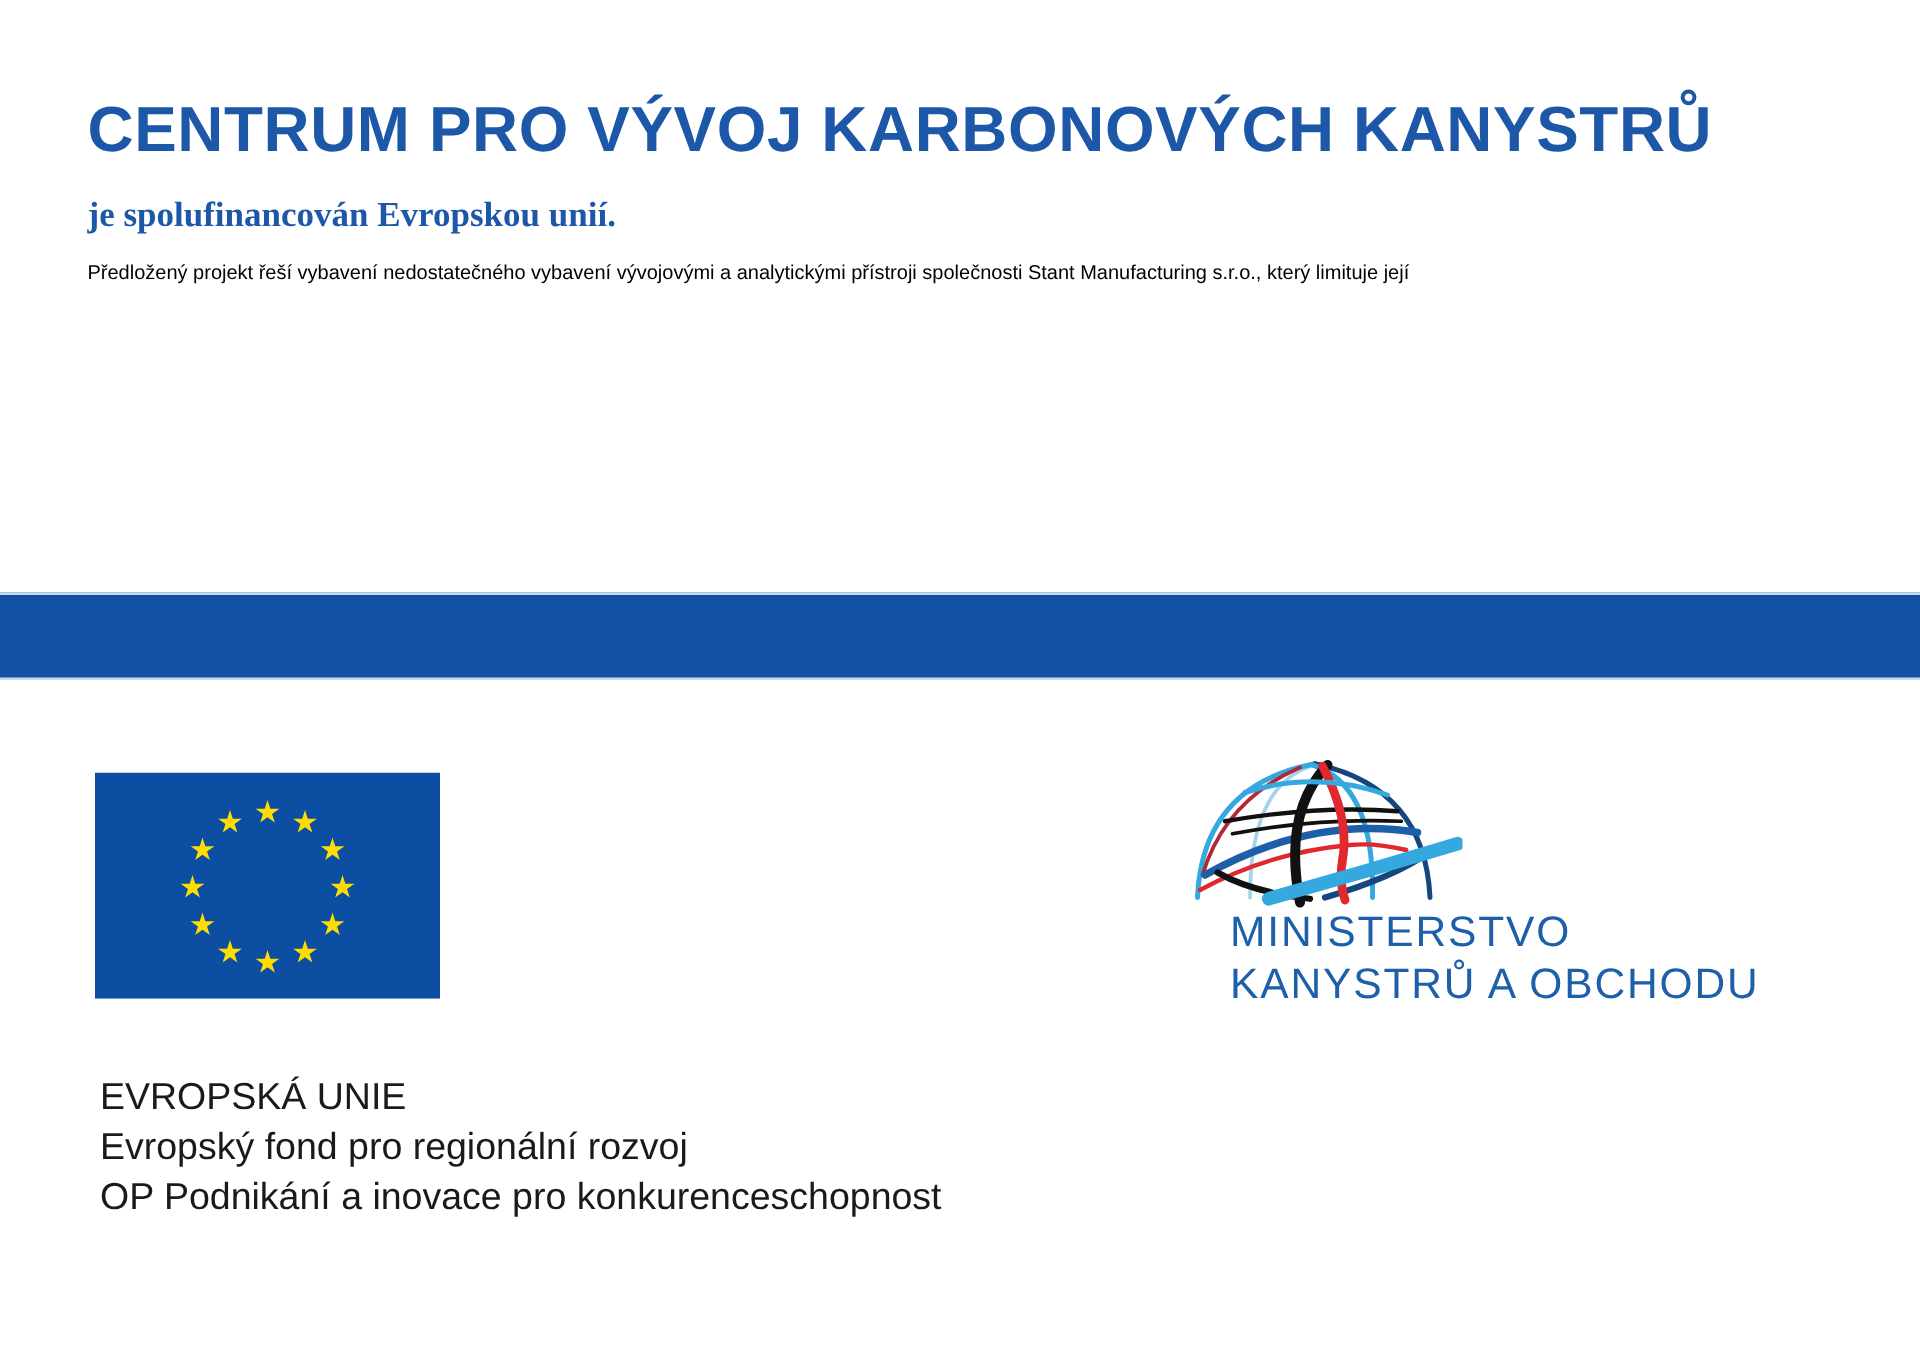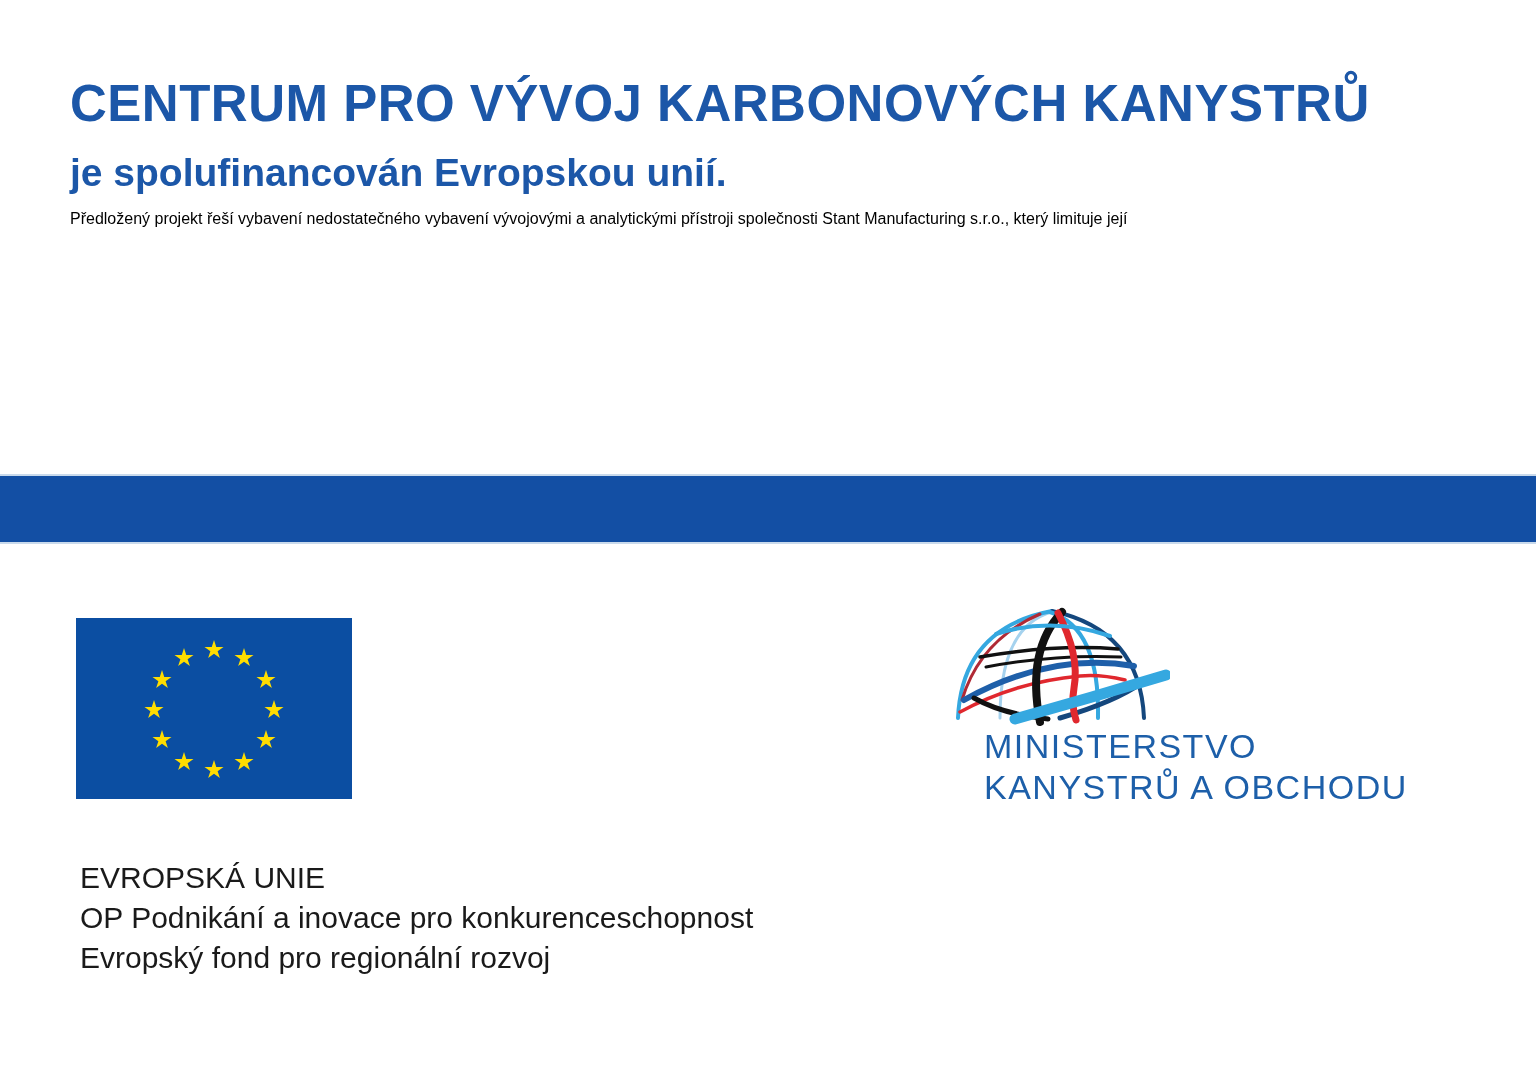--- a/index.html
+++ b/index.html
@@ -9,21 +9,21 @@
   }
   .top-section{position:absolute;left:70px;top:70px;width:1400px;}
   .project-label{
     font-size:22px;color:#1C57A8;font-weight:bold;margin:0 0 10px 0;
   }
   .project-title{
     font-size:51px;font-weight:bold;color:#1C57A8;margin:0;line-height:68px;
     letter-spacing:0.5px;white-space:nowrap;
   }
   .cofinancing{
-    font-size:39px;font-weight:bold;color:#1C57A8;margin:14px 0 0 0;line-height:42px;
+    font-size:28px;font-weight:bold;color:#1C57A8;margin:14px 0 0 0;line-height:42px;font-family:Liberation Serif, serif;
   }
   .description{
     margin:16px 0 0 0;font-size:21px;color:#1A1A1A;line-height:35px;
   }
   .blue-bar{
     position:absolute;left:0;top:474px;width:1536px;height:66px;
     background:#134FA4;border-top:2px solid #C9DAEC;border-bottom:2px solid #C9DAEC;
     box-sizing:content-box;
   }
   .eu-flag{position:absolute;left:76px;top:618px;width:276px;height:181px;display:block;}
@@ -68,22 +68,22 @@
     <use href="#eu-star" x="108" y="144"></use>
     <use href="#eu-star" x="86" y="122"></use>
     <use href="#eu-star" x="78" y="92"></use>
     <use href="#eu-star" x="86" y="62"></use>
     <use href="#eu-star" x="108" y="40"></use>
   </g>
 </svg>
 
 <div class="eu-text">
   <div>EVROPSKÁ UNIE</div>
+  <div>Evropský fond pro regionální rozvoj</div>
   <div>OP Podnikání a inovace pro konkurenceschopnost</div>
-  <div>Evropský fond pro regionální rozvoj</div>
 </div>
 
 <svg class="ministry-globe" viewBox="0 0 230 130" xmlns="http://www.w3.org/2000/svg">
   <g fill="none" stroke-linecap="round">
     <path stroke="#A5D2EE" stroke-width="3" d="M60,118 Q60,26 112,12"></path>
     <path stroke="#35A8E0" stroke-width="4" d="M18,118 Q22,28 112,11"></path>
     <path stroke="#14477D" stroke-width="4" d="M112,11 Q200,30 204,118"></path>
     <path stroke="#35A8E0" stroke-width="4" d="M158,118 Q160,28 110,12"></path>
     <path stroke="#B02A35" stroke-width="3" d="M22,100 Q40,40 100,14"></path>
     <path stroke="#E0282E" stroke-width="3.5" d="M20,112 Q75,82 140,76 Q160,74 185,80"></path>

